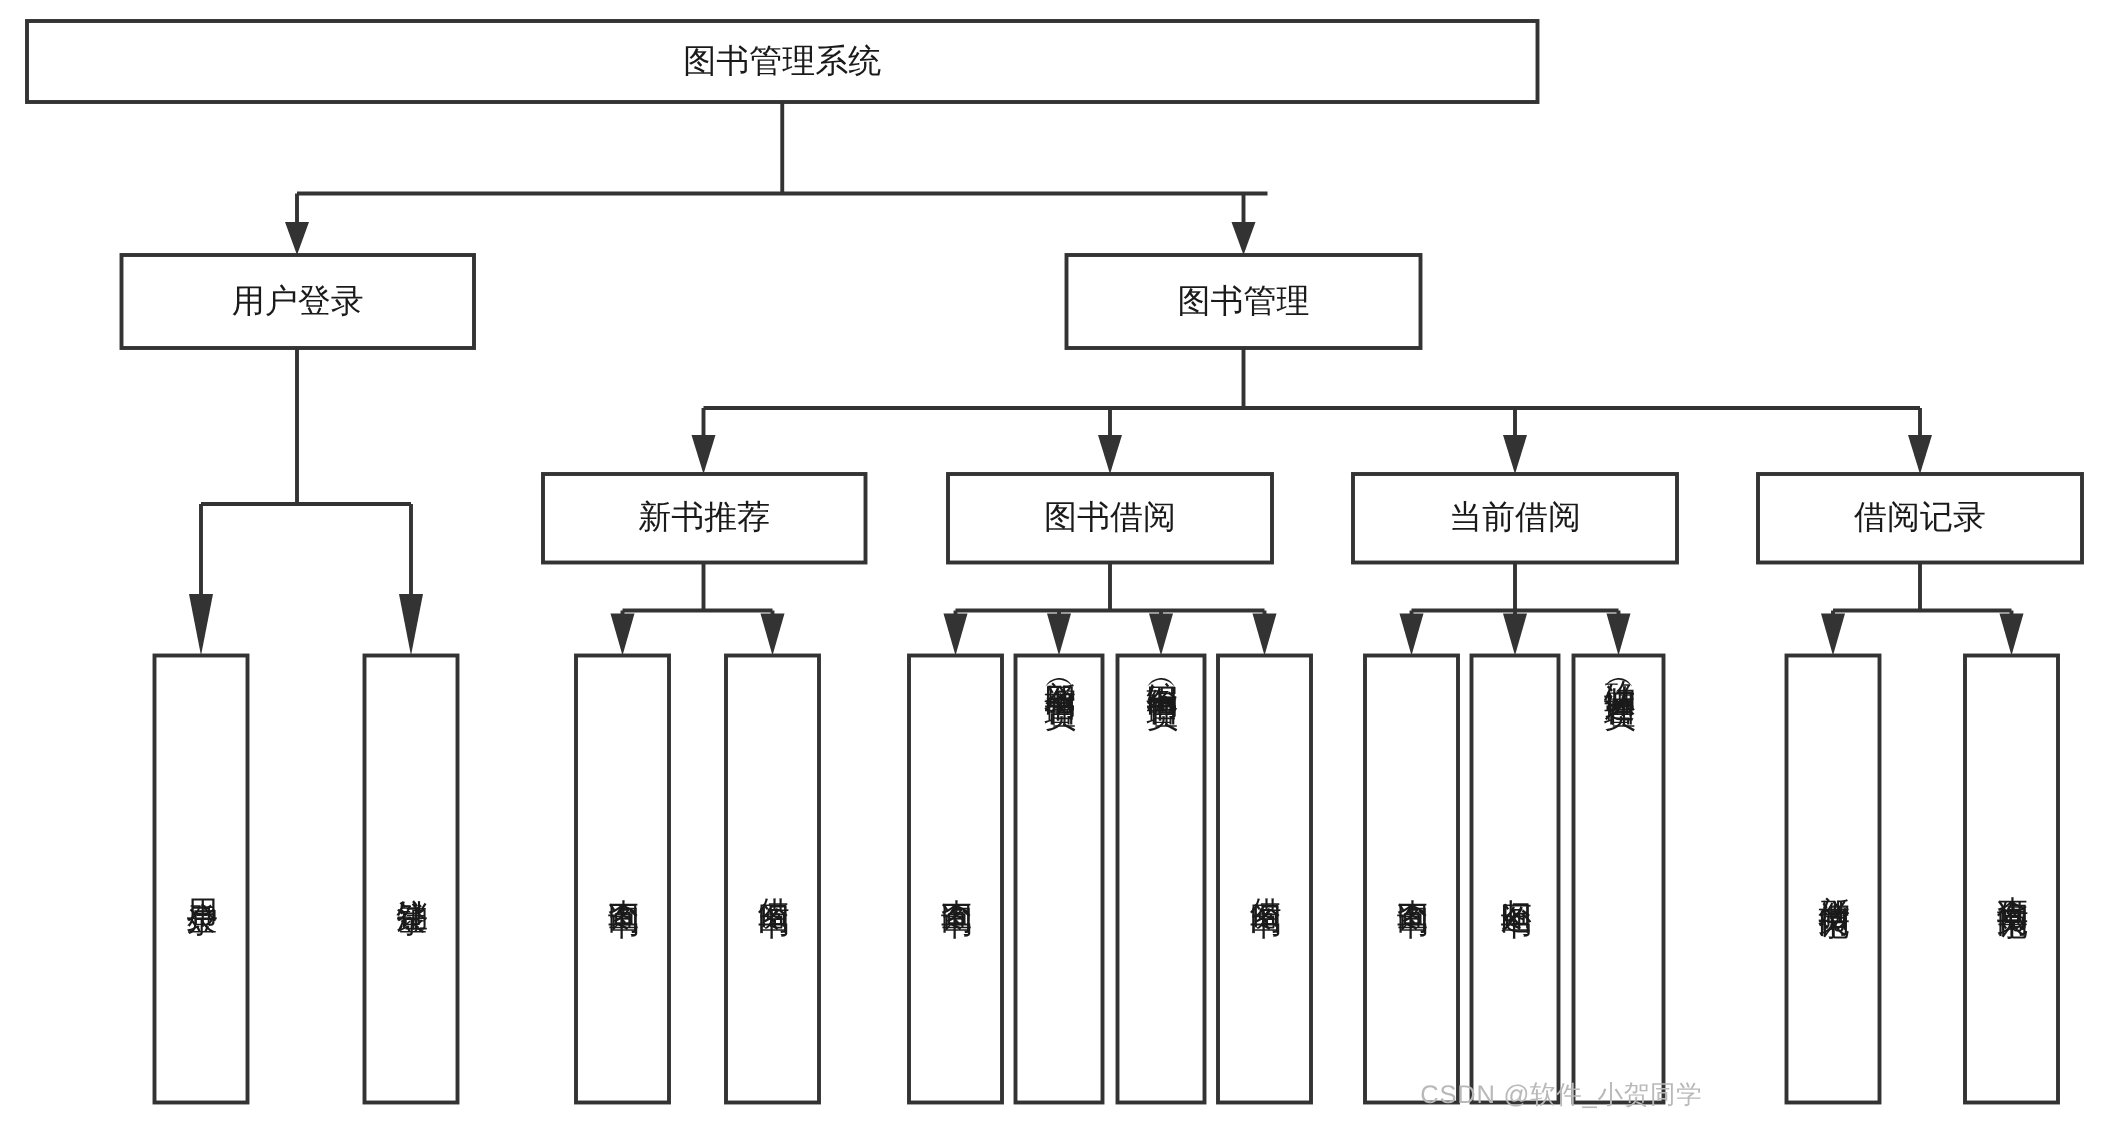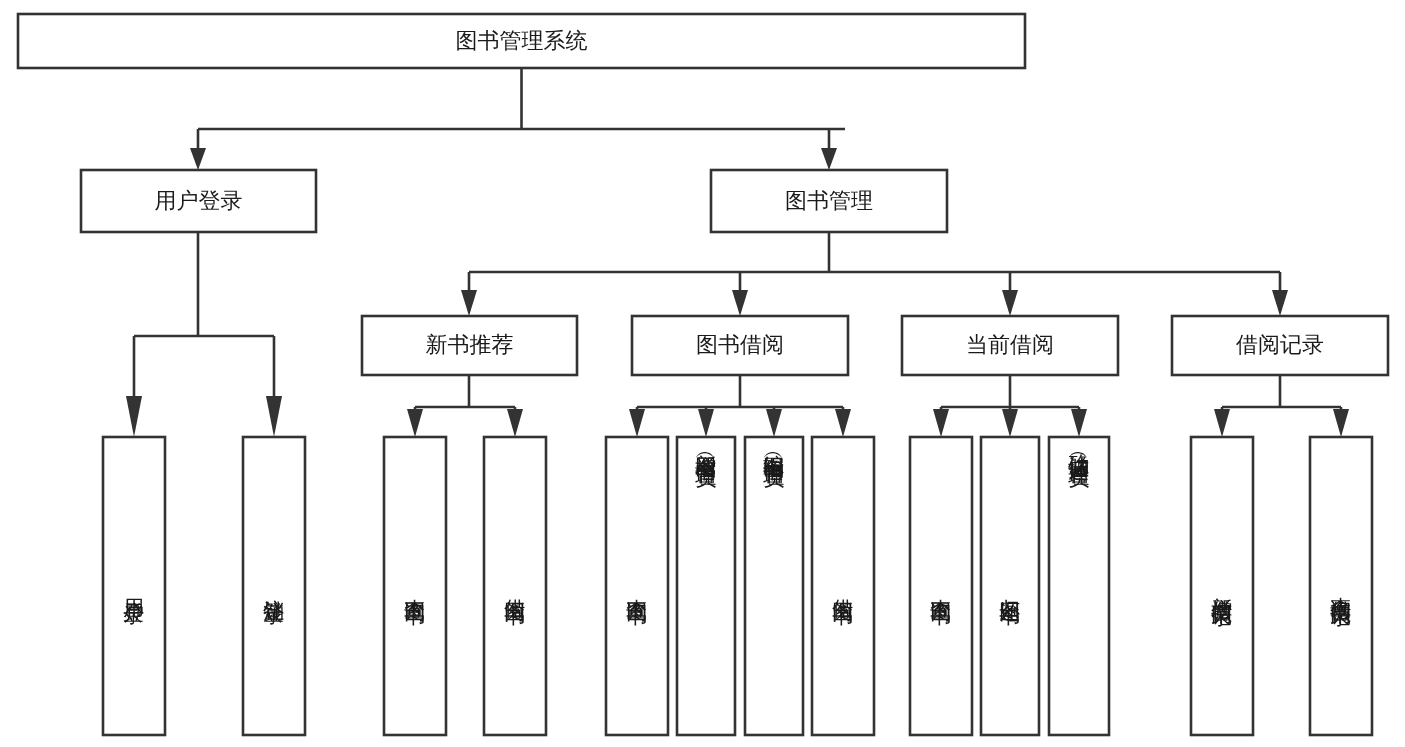--- a/index.html
+++ b/index.html
@@ -226,14 +226,15 @@
     <span class="leaf-label">确认归还（管理员）</span>
   </div>
 
   <div class="leaf-label-wrap" style="left:1191px; top:437px; width:62px; height:298px;">
     <span class="leaf-label">新增借阅记录</span>
   </div>
   <div class="leaf-label-wrap" style="left:1310px; top:437px; width:62px; height:298px;">
     <span class="leaf-label">查询借阅记录</span>
   </div>
 
+  <div class="watermark">CSDN @软件_小贺同学</div>
 
 </div>
 
 </body></html>

